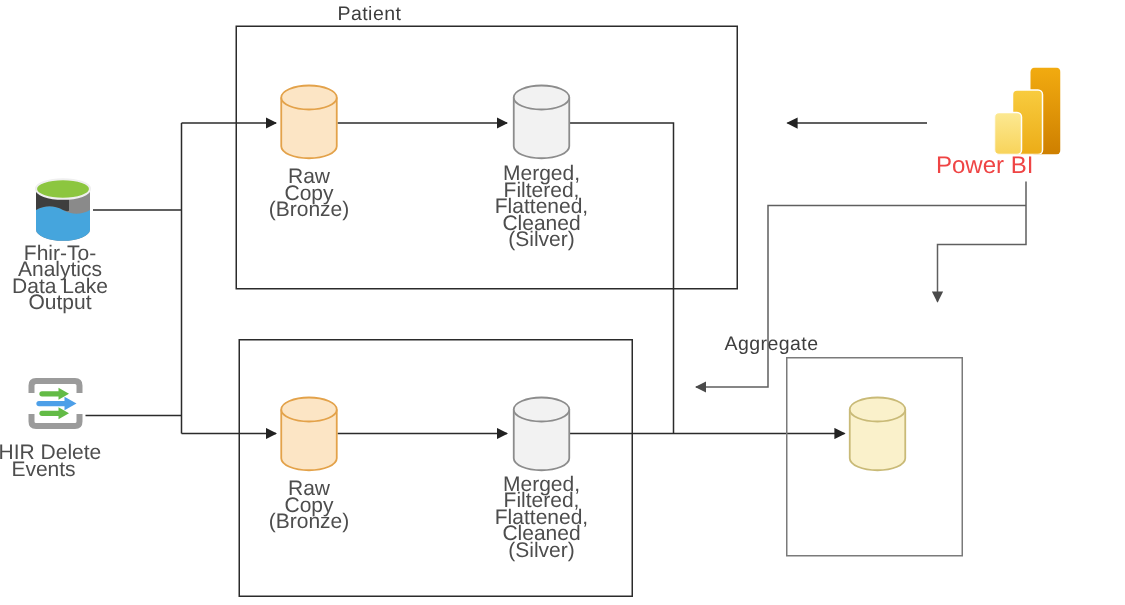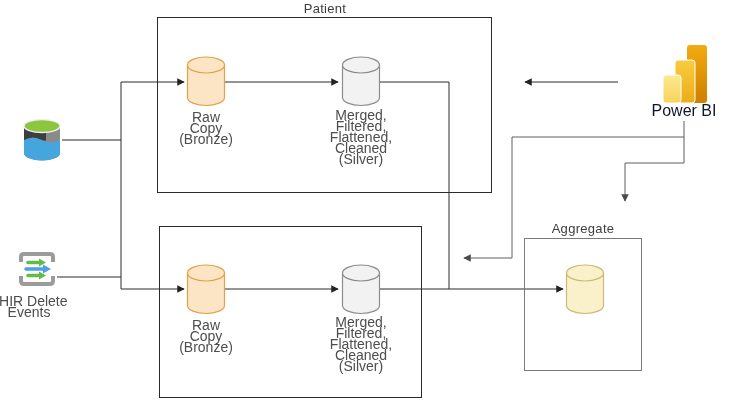--- a/index.html
+++ b/index.html
@@ -6,23 +6,23 @@
   #canvas{
     position:relative;width:750px;height:403px;background:#ffffff;overflow:hidden;
     font-family:"Liberation Sans","DejaVu Sans",sans-serif;
   }
   .abs{position:absolute;}
   #edges{position:absolute;left:0;top:0;width:750px;height:403px;}
   .fl{fill:none;stroke:#2b2b2b;stroke-width:1;}
   .gl{fill:none;stroke:#5f5f5f;stroke-width:1;}
   .box{position:absolute;border:1px solid #2b2b2b;background:transparent;box-sizing:border-box;}
   .box.gray{border:1.5px solid #7a7a7a;}
-  .title{position:absolute;font-size:13px;color:#3d3d3d;text-align:center;letter-spacing:.3px;}
+  .title{position:absolute;font-size:13px;color:#3d3d3d;text-align:left;letter-spacing:.3px;}
   .lbl{position:absolute;font-size:14px;line-height:11px;color:#4d4d4d;text-align:center;white-space:pre-line;}
-  .pbi-text{position:absolute;font-size:16px;color:#0f172a;text-align:center;}
+  .pbi-text{position:absolute;font-size:16px;color:#ef4444;}
   .cyl-bronze path,.cyl-bronze ellipse{fill:#FCE5C5;stroke:#E3A24A;stroke-width:1.2;}
   .cyl-silver path,.cyl-silver ellipse{fill:#F2F2F2;stroke:#8C8C8C;stroke-width:1.2;}
   .cyl-gold  path,.cyl-gold  ellipse{fill:#FAF1CB;stroke:#C9BA77;stroke-width:1.2;}
 </style>
 </head>
 <body>
 
 <div id="canvas">
 
   <svg id="edges" viewBox="0 0 750 403">
@@ -94,20 +94,22 @@
 Flattened,
 Cleaned
 (Silver)</div>
 
   <svg class="abs" style="left:21px;top:118px;" width="42" height="44" viewBox="0 0 42 44">
     <path d="M3,9 L3,35 A18,7.5 0 0 0 39,35 L39,9 Z" fill="#8A8A8A"></path>
     <path d="M3,22 Q12,17 21,22 Q30,27 39,22 L39,35 A18,7.5 0 0 1 3,35 Z" fill="#45A5DD"></path>
     <path d="M3,8 L3,22 Q12,17 21,22 Q23.5,23.2 25,22.5 L25,8 Z" fill="#3E3E3E"></path>
     <ellipse cx="21" cy="8" rx="18" ry="6.5" fill="#8CC63F" stroke="#EFEFEF" stroke-width="1.4"></ellipse>
   </svg>
+  <div class="lbl" style="left:0px;top:163px;width:80px;">Fhir-To-Analytics
+Data Lake Output</div>
 
   <svg class="abs" style="left:16px;top:249px;" width="42" height="40" viewBox="0 0 42 40">
     <path d="M5,13 L5,8 Q5,5 8,5 L34,5 Q37,5 37,8 L37,13" fill="none" stroke="#9B9B9B" stroke-width="4"></path>
     <path d="M5,27 L5,32 Q5,35 8,35 L34,35 Q37,35 37,32 L37,27" fill="none" stroke="#9B9B9B" stroke-width="4"></path>
     <line x1="12" y1="13.5" x2="23" y2="13.5" stroke="#63BB46" stroke-width="3.5" stroke-linecap="round"></line>
     <polygon points="23,9.5 30,13.5 23,17.5" fill="#63BB46"></polygon>
     <line x1="10" y1="20" x2="27" y2="20" stroke="#4D9FE8" stroke-width="3.5" stroke-linecap="round"></line>
     <polygon points="27,15.5 35,20 27,24.5" fill="#4D9FE8"></polygon>
     <line x1="12" y1="26.5" x2="23" y2="26.5" stroke="#63BB46" stroke-width="3.5" stroke-linecap="round"></line>
     <polygon points="23,22.5 30,26.5 23,30.5" fill="#63BB46"></polygon>

